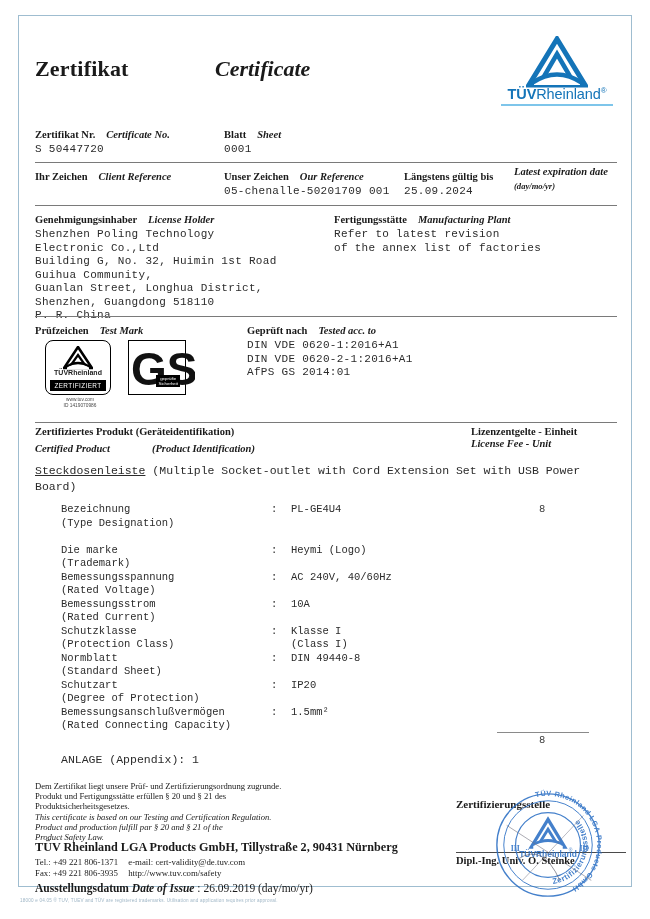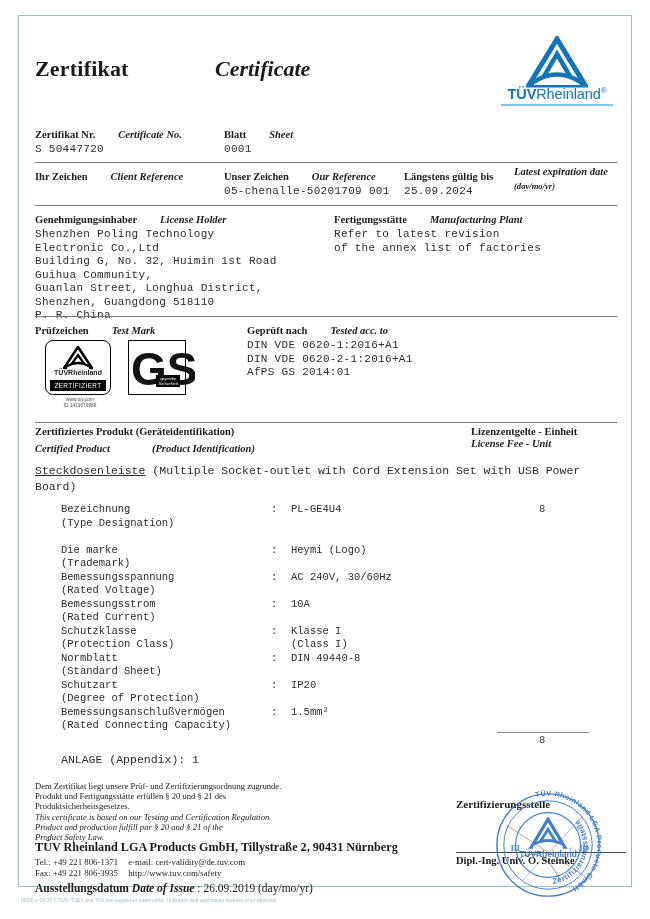--- a/index.html
+++ b/index.html
@@ -40,21 +40,21 @@
   .logo-word b { font-weight: bold; }
   .logo-reg { font-size: 8px; vertical-align: super; }
   .logo-bar { height: 2px; background: #7ec5ea; margin-top: 2px; }
 
   
   .sep { position: absolute; left: 16px; width: 582px; border-top: 1px solid #7a7a7a; }
 
   
   .blk { position: absolute; }
   .lbl { white-space: nowrap; }
-  .lbl .en { margin-left: 19px; }
+  .lbl .en { margin-left: 7px; }
   .val { margin-top: 1px; }
   .val div { line-height: 13.5px; white-space: pre; }
 
   
   .spec { position: absolute; left: 42px; top: 487px; width: 420px;
           font-family: "Liberation Mono", "DejaVu Sans Mono", monospace; font-size: 10.5px; color: #2b2b2b; }
   .spec .r { position: relative; height: 13.5px; line-height: 13.5px; white-space: pre; }
   .spec .c { position: absolute; left: 210px; }
   .spec .v { position: absolute; left: 230px; }
 
@@ -273,21 +273,21 @@
   </div>
 
   <div class="prod"><u>Steckdosenleiste</u><span> (Multiple Socket-outlet with Cord Extension Set with USB Power Board)</span></div>
 
   <div class="spec">
         <div class="r"><span>Bezeichnung</span><span class="c">:</span><span class="v">PL-GE4U4</span></div>
         <div class="r"><span>(Type Designation)</span></div>
         <div class="r"></div>
         <div class="r"><span>Die marke</span><span class="c">:</span><span class="v">Heymi (Logo)</span></div>
         <div class="r"><span>(Trademark)</span></div>
-        <div class="r"><span>Bemessungsspannung</span><span class="c">:</span><span class="v">AC 240V, 30/60Hz</span></div>
+        <div class="r"><span>Bemessungsspannung</span><span class="c">:</span><span class="v">AC 240V, 40/60Hz</span></div>
         <div class="r"><span>(Rated Voltage)</span></div>
         <div class="r"><span>Bemessungsstrom</span><span class="c">:</span><span class="v">10A</span></div>
         <div class="r"><span>(Rated Current)</span></div>
         <div class="r"><span>Schutzklasse</span><span class="c">:</span><span class="v">Klasse I</span></div>
         <div class="r"><span>(Protection Class)</span><span class="v">(Class I)</span></div>
         <div class="r"><span>Normblatt</span><span class="c">:</span><span class="v">DIN 49440-8</span></div>
         <div class="r"><span>(Standard Sheet)</span></div>
         <div class="r"><span>Schutzart</span><span class="c">:</span><span class="v">IP20</span></div>
         <div class="r"><span>(Degree of Protection)</span></div>
         <div class="r"><span>Bemessungsanschlußvermögen</span><span class="c">:</span><span class="v">1.5mm²</span></div>

